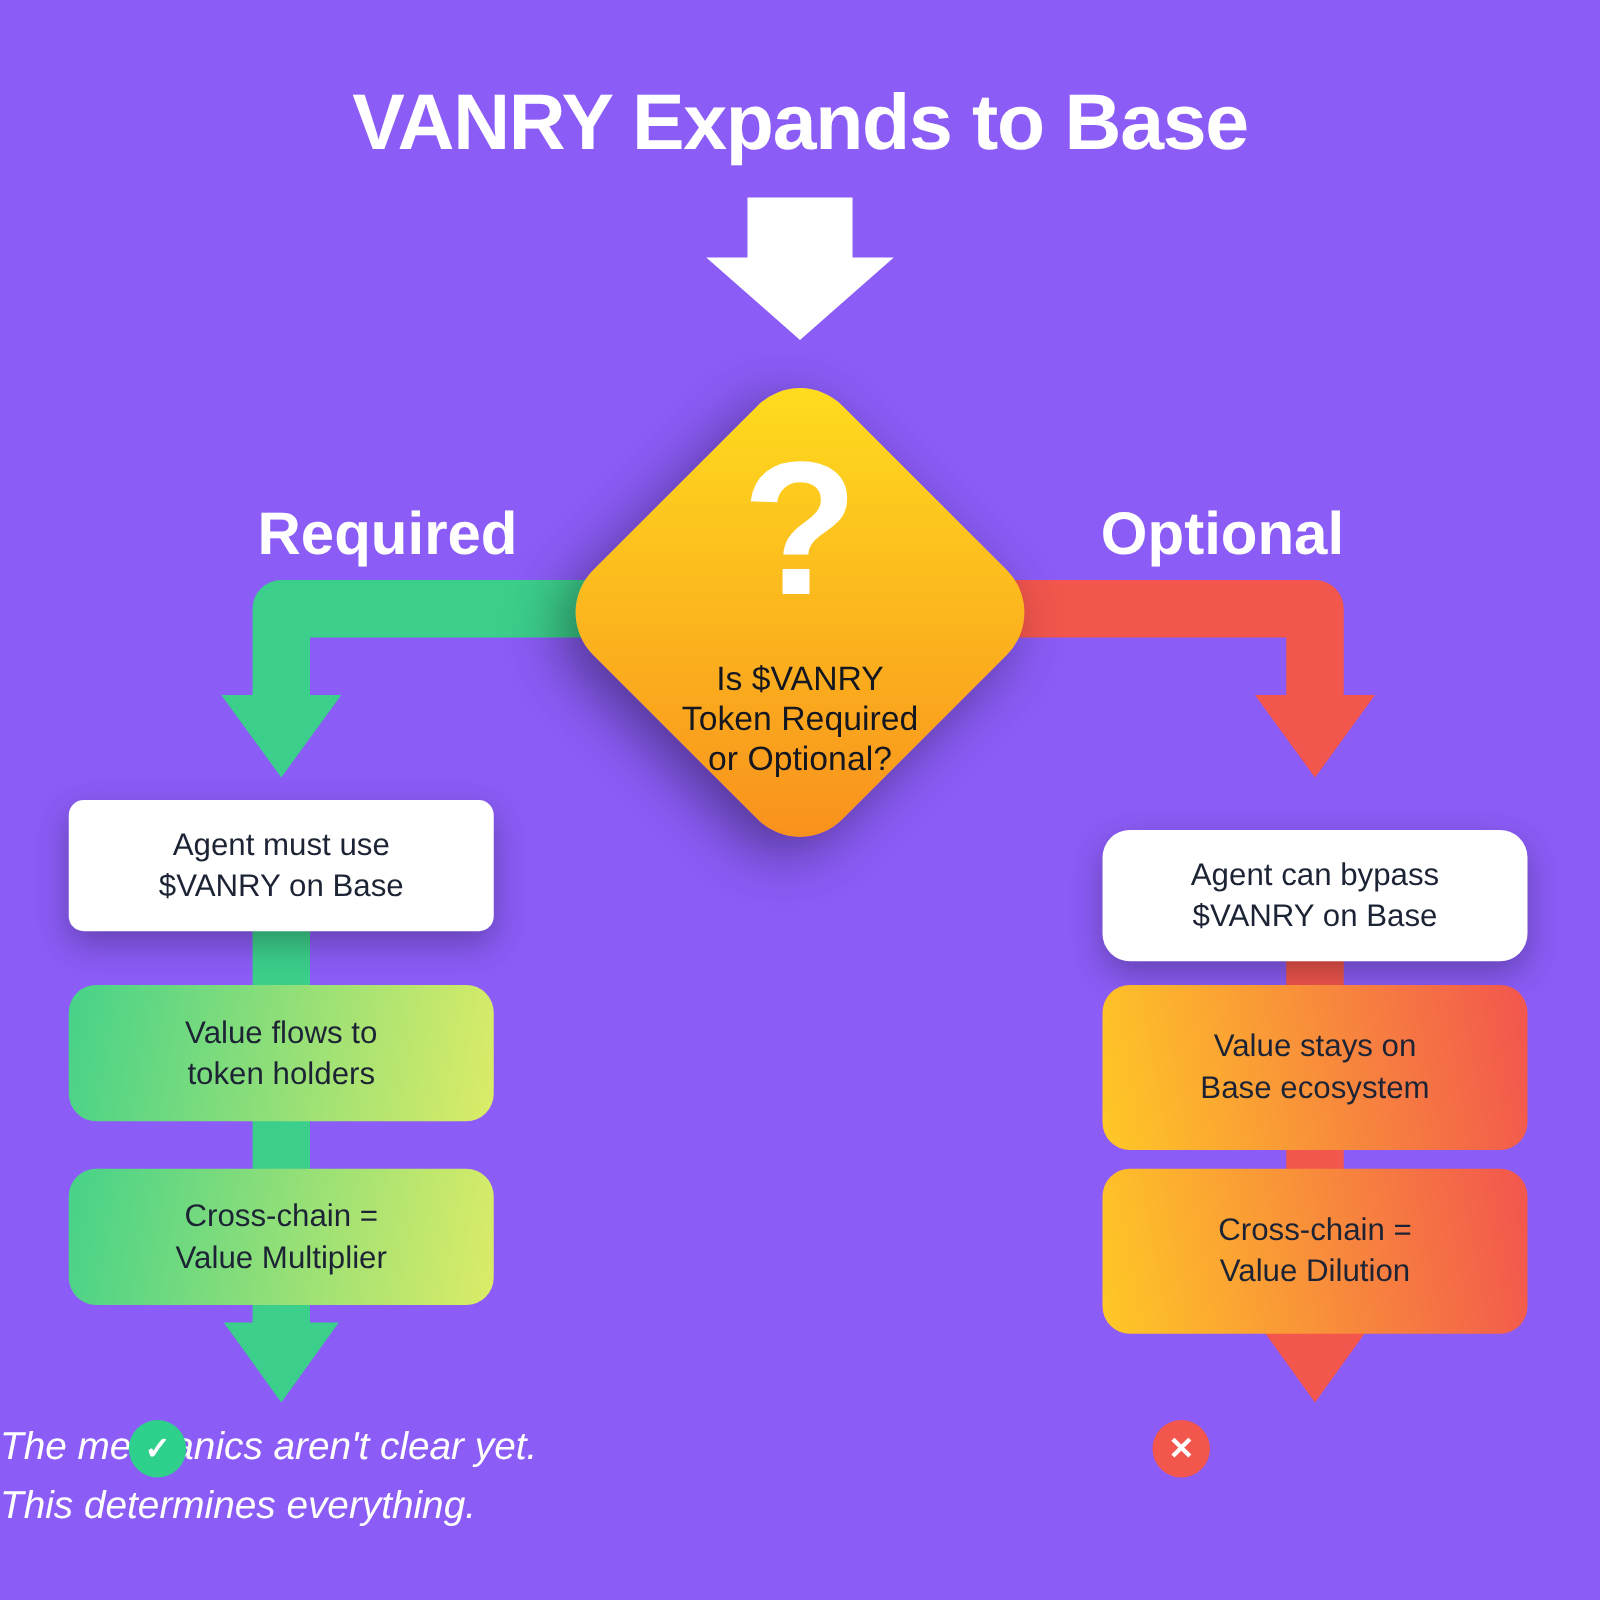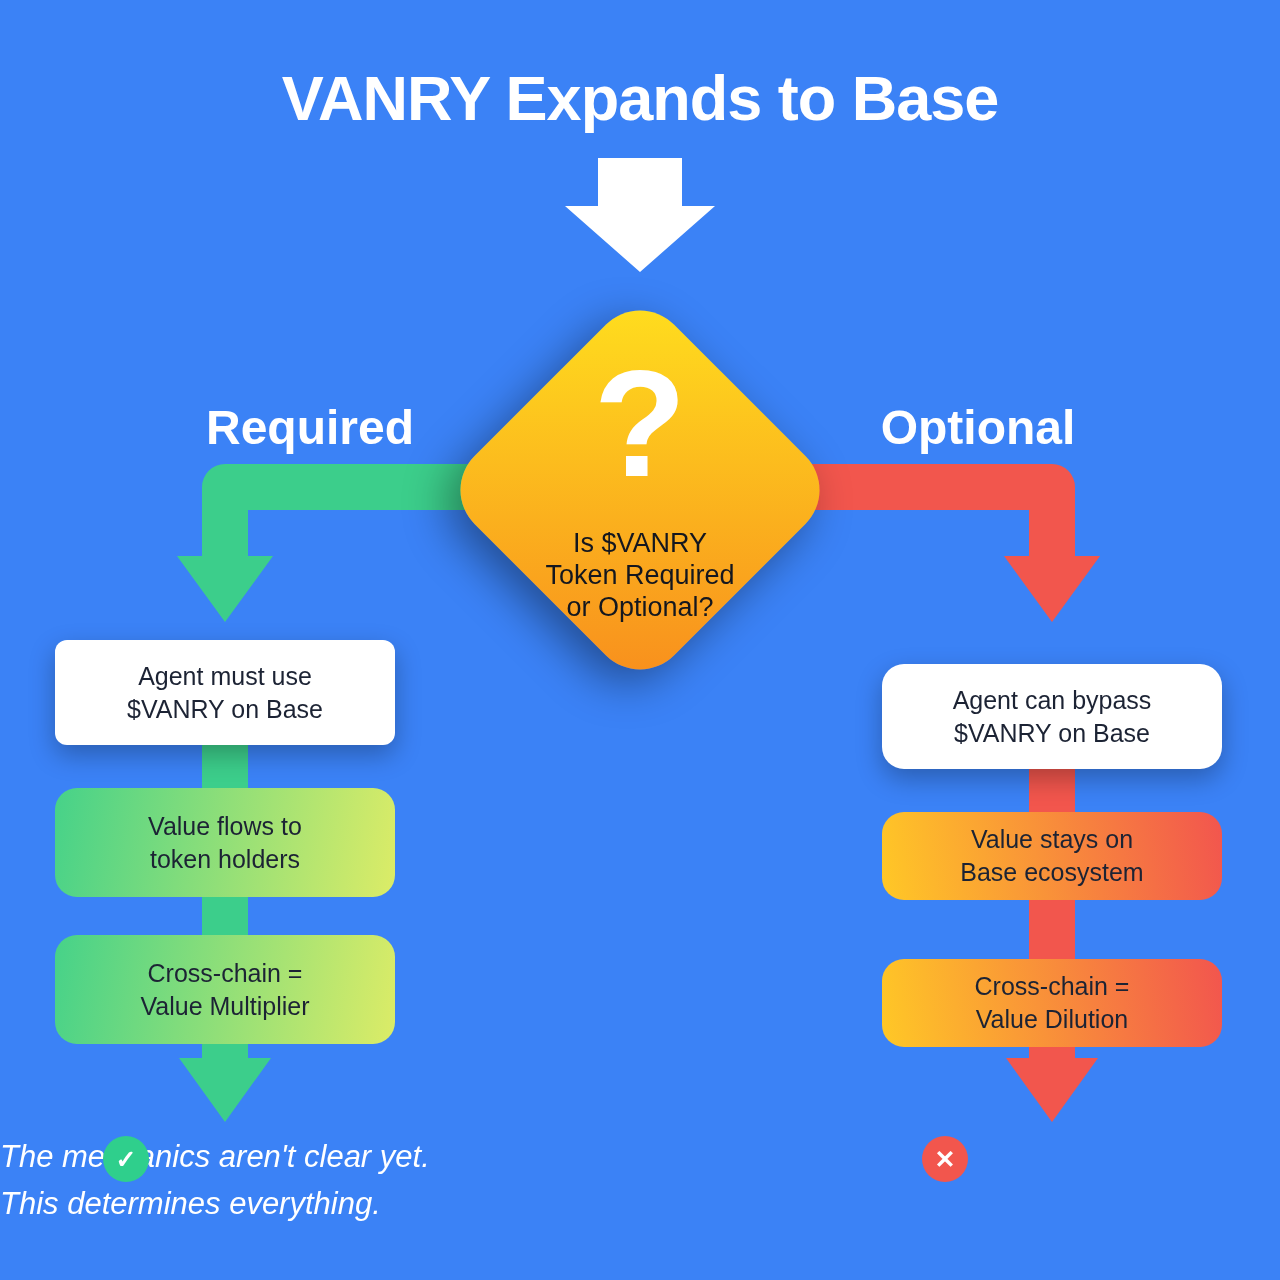--- a/index.html
+++ b/index.html
@@ -1,19 +1,19 @@
 <!DOCTYPE html>
 <html><head>
 <meta charset="utf-8">
 <style>
   * { margin:0; padding:0; box-sizing:border-box; }
   html,body { background:#0d1120; }
   .canvas {
     position:relative; width:1280px; height:1280px; overflow:hidden;
-    background:#3b82f6;
+    background:#8b5cf6;
     font-family:"Liberation Sans", sans-serif;
   }
   .title {
     position:absolute; top:62px; left:0; width:100%;
     text-align:center; color:#ffffff; font-size:63px; font-weight:700;
     letter-spacing:-1px;
   }
   .arrows { position:absolute; inset:0; width:1280px; height:1280px; }
   .diamond {
     position:absolute; left:499px; top:349px; width:282px; height:282px;
@@ -38,21 +38,21 @@
   .branch-label.left  { left:160px; }
   .branch-label.right { left:828px; }
   .box {
     position:absolute; width:340px; border-radius:22px;
     display:flex; align-items:center; justify-content:center;
     text-align:center; font-size:25px; line-height:1.32;
     color:#1C2334; font-weight:500; white-space:pre-line;
   }
   .box.white { background:#ffffff; height:105px; box-shadow:0 10px 26px rgba(0,0,0,0.28); }
   .box.green { background:linear-gradient(100deg, #46D289 0%, #DCEC67 100%); height:109px; }
-  .box.red   { background:linear-gradient(80deg,  #FFC826 0%, #F2554E 100%); height:88px;margin-top:24px; }
+  .box.red   { background:linear-gradient(80deg,  #FFC826 0%, #F2554E 100%); height:132px; }
   .l1 { left:55px;  top:640px;border-radius:12px; }
   .l2 { left:55px;  top:788px; }
   .l3 { left:55px;  top:935px; }
   .r1 { left:882px; top:664px; }
   .r2 { left:882px; top:788px; }
   .r3 { left:882px; top:935px; }
   .outcome {
     position:absolute; top:1136px;
     display:flex; align-items:center; gap:15px;
   }

